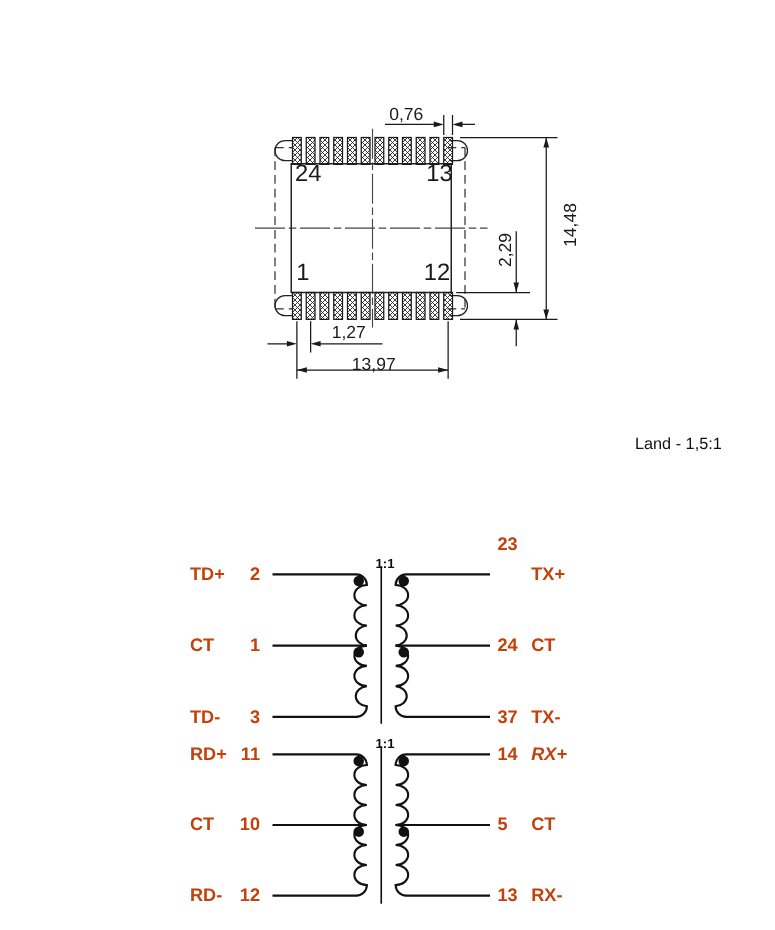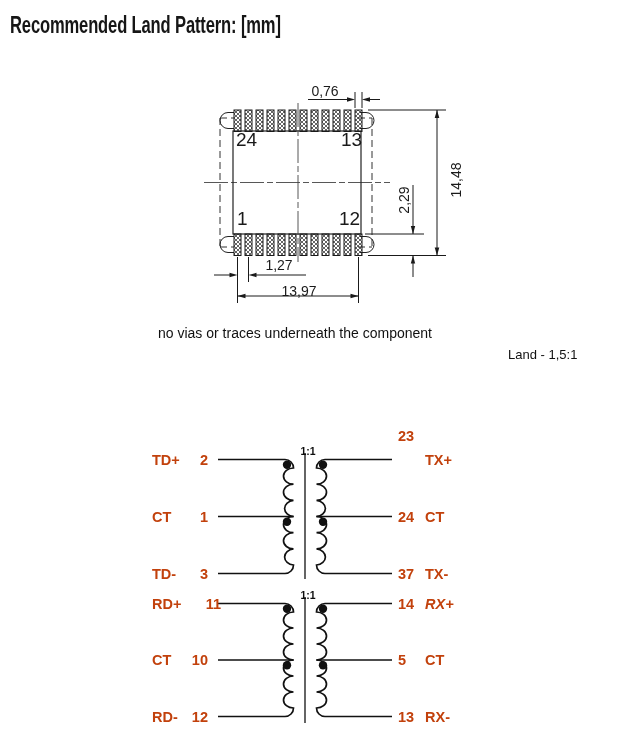--- a/index.html
+++ b/index.html
@@ -142,22 +142,20 @@
         <g fill="#111" stroke="none">
           <circle cx="287" cy="608.8" r="4.2"></circle>
           <circle cx="287" cy="665.3" r="4.2"></circle>
           <circle cx="323" cy="608.8" r="4.2"></circle>
           <circle cx="323" cy="665.3" r="4.2"></circle>
         </g>
       </g>
     </g>
   </svg>
 
-  <div class="t" style="left:10px;top:13px;"><span class="heading">Recommended Land Pattern: [mm]</span></div>
-  <div class="t" style="left:158px;top:325px;">no vias or traces underneath the component</div>
   <div class="t" style="left:508px;top:347px;font-size:13px;">Land - 1,5:1</div>
 
   <div class="t pinnum" style="left:236px;top:130px;">24</div>
   <div class="t pinnum" style="left:341px;top:130px;">13</div>
   <div class="t pinnum" style="left:237px;top:209px;">1</div>
   <div class="t pinnum" style="left:339px;top:209px;">12</div>
 
   <div class="t dim ctr" style="left:303px;top:83px;width:44px;">0,76</div>
   <div class="t dim ctr rot" style="left:411px;top:172px;width:90px;">14,48</div>
   <div class="t dim ctr rot" style="left:374px;top:192px;width:60px;">2,29</div>
@@ -173,21 +171,21 @@
   <div class="t slab pr" style="left:178px;top:509px;width:30px;">1</div>
   <div class="t slab" style="left:398px;top:509px;">24</div>
   <div class="t slab" style="left:425px;top:509px;">CT</div>
   <div class="t slab" style="left:152px;top:566px;">TD-</div>
   <div class="t slab pr" style="left:178px;top:566px;width:30px;">3</div>
   <div class="t slab" style="left:398px;top:566px;">37</div>
   <div class="t slab" style="left:425px;top:566px;">TX-</div>
 
   <div class="t ratio ctr" style="left:294px;top:587px;width:28px;">1:1</div>
   <div class="t slab" style="left:152px;top:596px;">RD+</div>
-  <div class="t slab pr" style="left:178px;top:596px;width:30px;margin-left:13px;">11</div>
+  <div class="t slab pr" style="left:178px;top:596px;width:30px;">11</div>
   <div class="t slab" style="left:398px;top:596px;">14</div>
   <div class="t slab" style="left:425px;top:596px;font-style:italic;">RX+</div>
   <div class="t slab" style="left:152px;top:652px;">CT</div>
   <div class="t slab pr" style="left:178px;top:652px;width:30px;">10</div>
   <div class="t slab" style="left:398px;top:652px;">5</div>
   <div class="t slab" style="left:425px;top:652px;">CT</div>
   <div class="t slab" style="left:152px;top:709px;">RD-</div>
   <div class="t slab pr" style="left:178px;top:709px;width:30px;">12</div>
   <div class="t slab" style="left:398px;top:709px;">13</div>
   <div class="t slab" style="left:425px;top:709px;">RX-</div>

